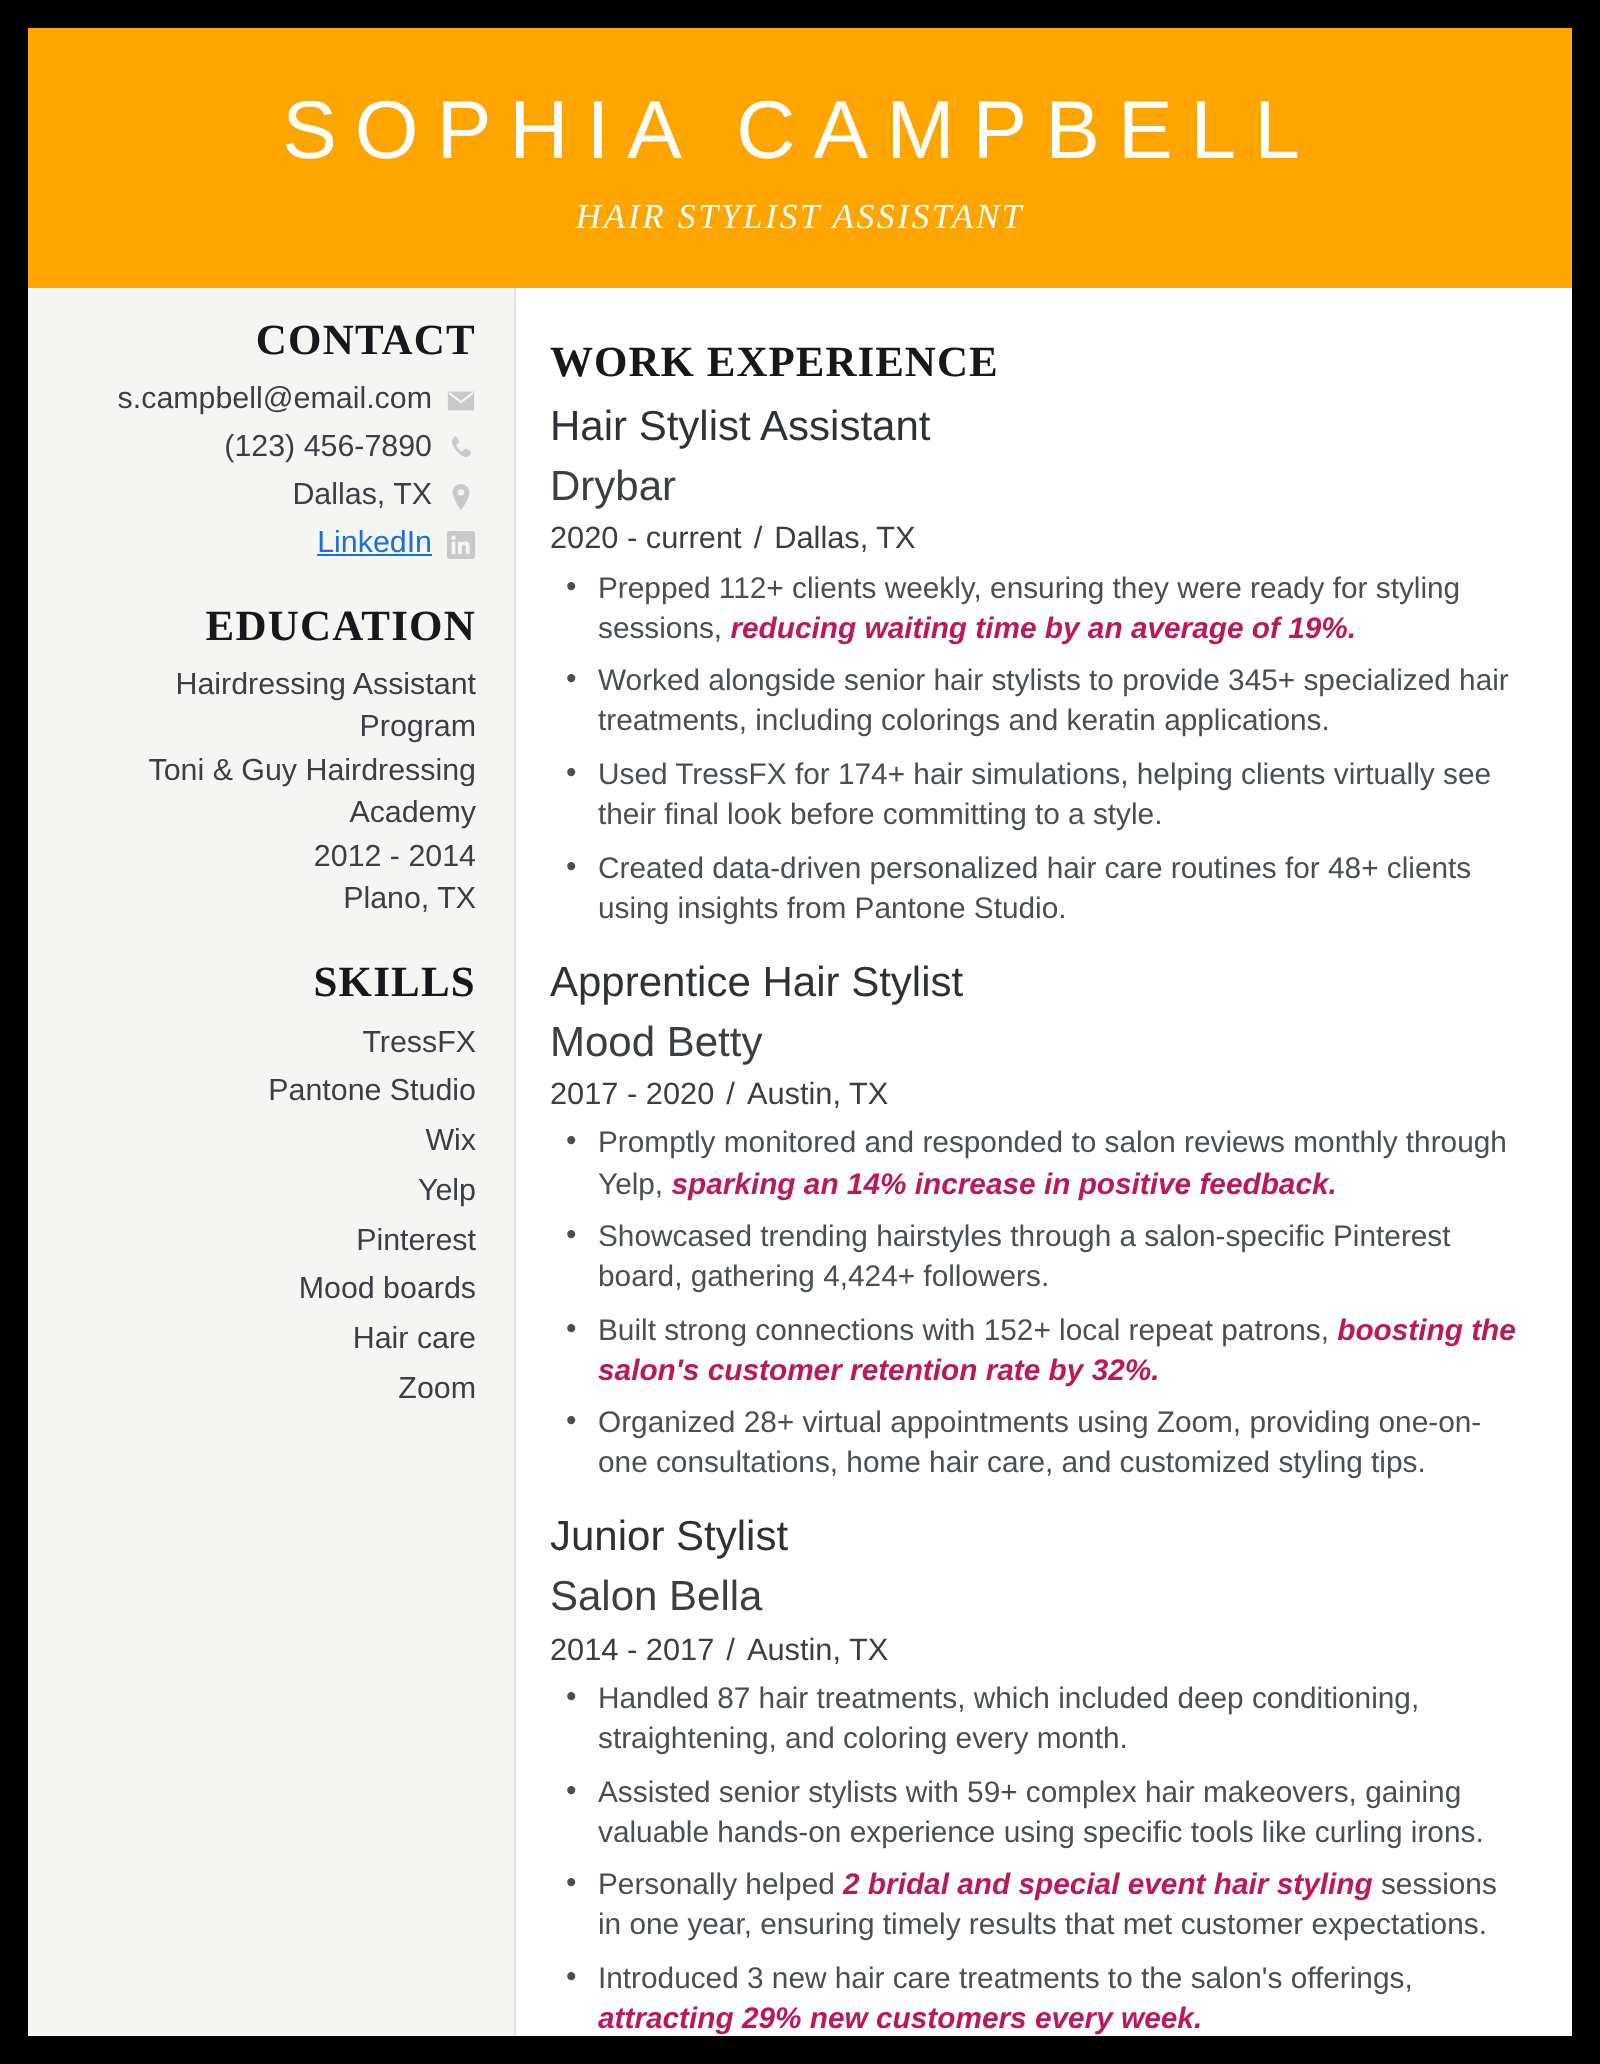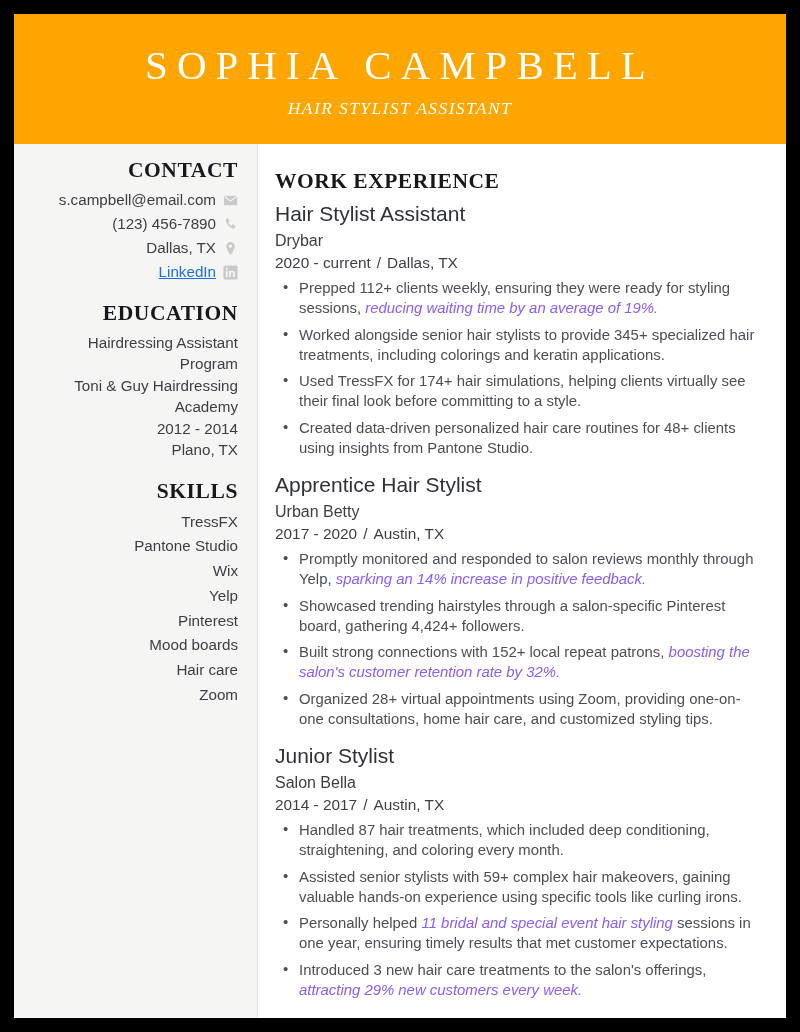--- a/index.html
+++ b/index.html
@@ -26,21 +26,21 @@
   .banner {
     background: #ffa500;
     height: 130px;
     display: flex;
     flex-direction: column;
     align-items: center;
     justify-content: center;
     padding-top: 4px;
   }
   .banner-name {
-    font-family: Liberation Serif, serif;
+    font-family: Liberation Sans, sans-serif;
     font-size: 41px;
     font-weight: 400;
     color: #ffffff;
     letter-spacing: 9px;
     line-height: 1.1;
     white-space: nowrap;
   }
   .banner-subtitle {
     font-family: "Liberation Serif", serif;
     font-size: 17.5px;
@@ -141,21 +141,21 @@
 
   .job { margin-bottom: 14px; }
   .job-title {
     font-size: 21px;
     font-weight: 400;
     color: #2e3238;
     line-height: 1.24;
     margin-bottom: 3px;
   }
   .job-company {
-    font-size: 16px;
+    font-size: 21px;
     color: #3b3f45;
     line-height: 1.34;
     margin-bottom: 2px;
   }
   .job-meta {
     font-size: 15.4px;
     color: #3b3f45;
     line-height: 1.34;
     margin-bottom: 4px;
   }
@@ -172,23 +172,23 @@
   }
   .bullets li:before {
     content: "\2022";
     position: absolute;
     left: 8px;
     top: -1px;
     font-size: 15px;
     color: #4a4f55;
   }
   .bullets li b {
-    font-weight: normal;
+    font-weight: bold;
     font-style: italic;
-    color: #8b5cf6;
+    color: #be185d;
   }
 </style>
 </head>
 <body>
 
 <div class="page">
 
   <div class="banner">
     <div class="banner-name">SOPHIA CAMPBELL</div>
     <div class="banner-subtitle">HAIR STYLIST ASSISTANT</div>
@@ -270,37 +270,37 @@
             <div class="job-meta"><span>2020 - current</span><span class="sep">/</span><span>Dallas, TX</span></div>
             <ul class="bullets">
               <li><span>Prepped 112+ clients weekly, ensuring they were ready for styling sessions, </span><b>reducing waiting time by an average of 19%.</b></li>
               <li><span>Worked alongside senior hair stylists to provide 345+ specialized hair treatments, including colorings and keratin applications.</span></li>
               <li><span>Used TressFX for 174+ hair simulations, helping clients virtually see their final look before committing to a style.</span></li>
               <li><span>Created data-driven personalized hair care routines for 48+ clients using insights from Pantone Studio.</span></li>
             </ul>
           </div>
           <div class="job">
             <div class="job-title">Apprentice Hair Stylist</div>
-            <div class="job-company">Urban Betty</div>
+            <div class="job-company">Mood Betty</div>
             <div class="job-meta"><span>2017 - 2020</span><span class="sep">/</span><span>Austin, TX</span></div>
             <ul class="bullets">
               <li><span>Promptly monitored and responded to salon reviews monthly through Yelp, </span><b>sparking an 14% increase in positive feedback.</b></li>
               <li><span>Showcased trending hairstyles through a salon-specific Pinterest board, gathering 4,424+ followers.</span></li>
               <li><span>Built strong connections with 152+ local repeat patrons, </span><b>boosting the salon's customer retention rate by 32%.</b></li>
               <li><span>Organized 28+ virtual appointments using Zoom, providing one-on-one consultations, home hair care, and customized styling tips.</span></li>
             </ul>
           </div>
           <div class="job">
             <div class="job-title">Junior Stylist</div>
             <div class="job-company">Salon Bella</div>
             <div class="job-meta"><span>2014 - 2017</span><span class="sep">/</span><span>Austin, TX</span></div>
             <ul class="bullets">
               <li><span>Handled 87 hair treatments, which included deep conditioning, straightening, and coloring every month.</span></li>
               <li><span>Assisted senior stylists with 59+ complex hair makeovers, gaining valuable hands-on experience using specific tools like curling irons.</span></li>
-              <li><span>Personally helped </span><b>11 bridal and special event hair styling</b><span> sessions in one year, ensuring timely results that met customer expectations.</span></li>
+              <li><span>Personally helped </span><b>2 bridal and special event hair styling</b><span> sessions in one year, ensuring timely results that met customer expectations.</span></li>
               <li><span>Introduced 3 new hair care treatments to the salon's offerings, </span><b>attracting 29% new customers every week.</b></li>
             </ul>
           </div>
         </div>
     </div>
 
   </div>
 </div>
 
 </body></html>

